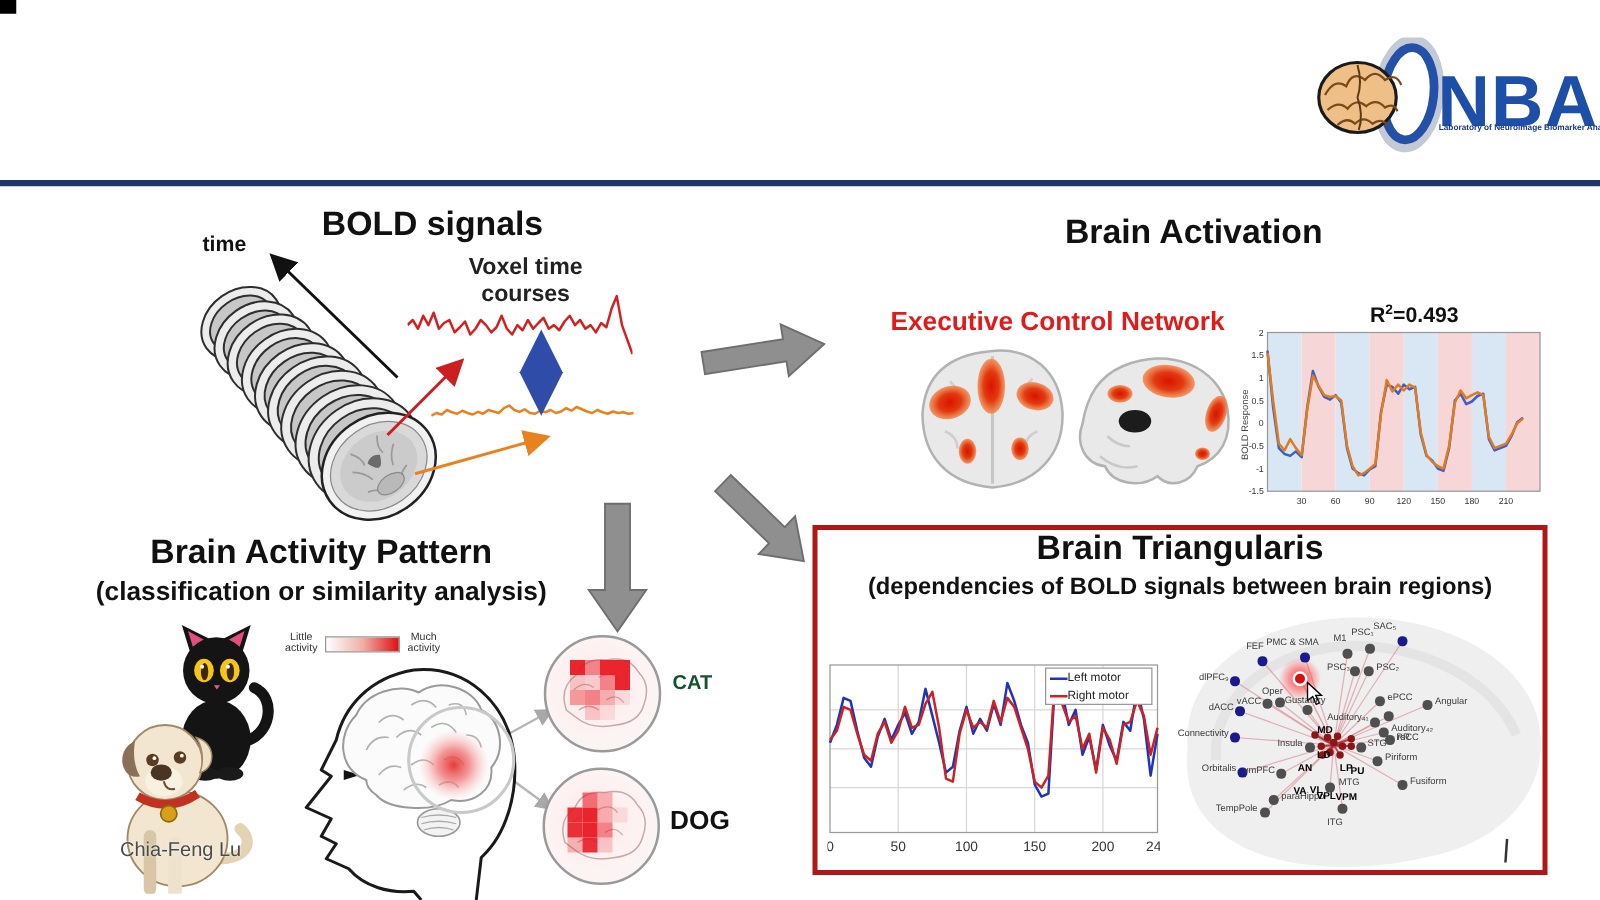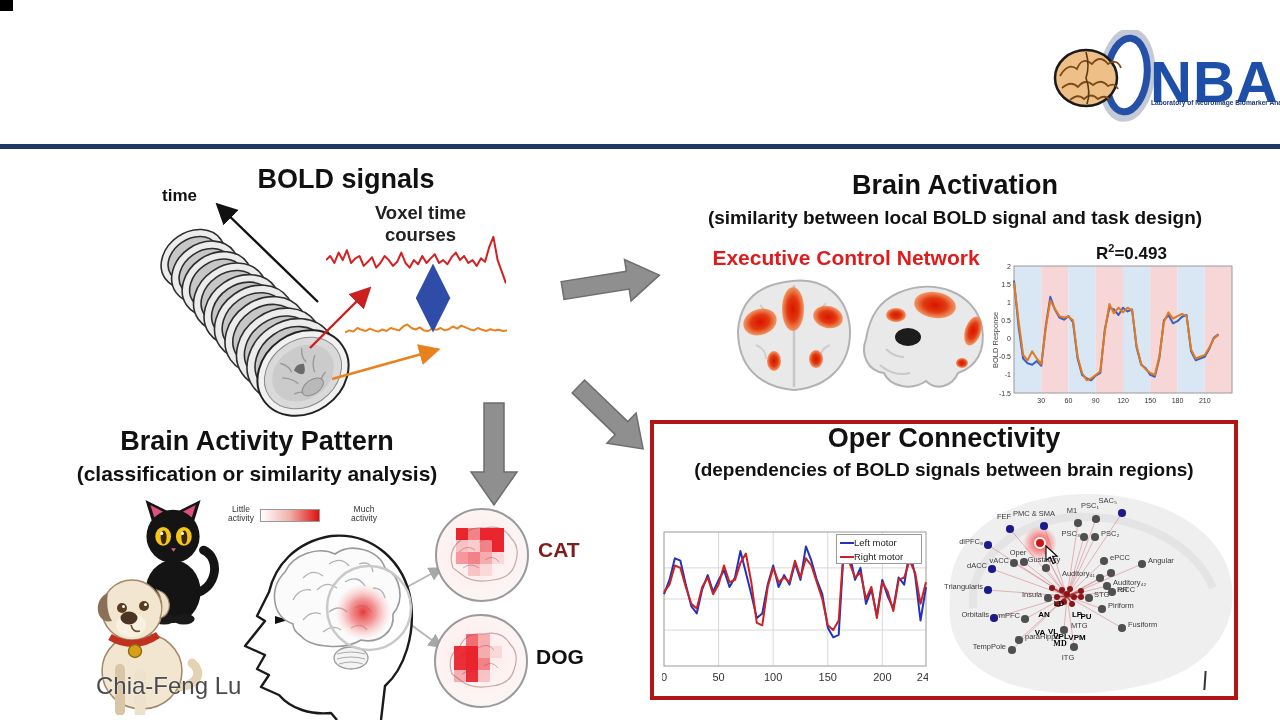--- a/index.html
+++ b/index.html
@@ -17,21 +17,21 @@
   .tickx{fill:#333;}
   #legend{left:836px;top:534px;width:86px;height:30px;border:1px solid #999;background:#fff;
           font-size:9.5px;color:#222;line-height:14px;padding:1px 3px;box-sizing:border-box;}
   .leg-row{display:flex;align-items:center;gap:0;white-space:nowrap;}
   .leg-swatch{display:inline-block;width:14px;height:2px;}
   #nba-text{left:1150px;top:48px;font-size:58px;font-weight:bold;color:#1d4fa8;letter-spacing:1px;}
   #nba-sub{left:1151px;top:99px;font-size:6.6px;font-weight:bold;color:#1a3a7a;white-space:nowrap;}
   .cb-label{font-size:8.5px;color:#333;text-align:center;line-height:1.1;white-space:pre-line;}
   #colorbar{left:260px;top:509px;width:58px;height:11px;border:1px solid #999;
             background:linear-gradient(to right,#ffffff,#f0b0a8,#e01010);}
-  #credit{left:96px;top:672px;font-size:24px;color:#4a4a4a;text-shadow:0 0 2px #fff;}
+  #credit{left:96px;top:672px;font-size:16px;color:#4a4a4a;text-shadow:0 0 2px #fff;}
   .circ{border-radius:50%;border:2.5px solid #9a9a9a;
         background:radial-gradient(circle at 45% 45%, #fde8e8 0%, #fdf3f3 55%, #f7f7f7 100%);}
   #connect-box{left:650px;top:420px;width:588px;height:280px;border:4px solid #b01616;background:#fff;box-sizing:border-box;}
   #caret{left:1204px;top:671px;width:1.5px;height:19px;background:#333;transform:rotate(4deg);}
   #ylabel-bold{left:991px;top:368px;font-size:7.5px;color:#444;transform:rotate(-90deg);transform-origin:0 0;white-space:nowrap;}
   #r2{left:1096px;top:242px;font-size:17px;font-weight:bold;color:#111;}
   #r2 sup{font-size:11px;}
 </style>
 </head>
 <body>
@@ -94,21 +94,20 @@
   </svg>
 
   <svg class="abs" style="left:326px;top:230px;" width="180" height="66">
       <polyline points="0.0,30.1 4.2,26.0 8.4,33.0 12.6,22.6 16.7,30.1 20.9,20.2 25.1,33.0 29.3,28.4 33.5,26.0 37.7,35.9 41.9,31.8 46.0,27.2 50.2,37.6 54.4,33.0 58.6,26.0 62.8,30.1 67.0,35.9 71.2,31.8 75.3,22.6 79.5,33.0 83.7,37.6 87.9,30.1 92.1,34.2 96.3,26.0 100.5,33.0 104.7,28.4 108.8,24.3 113.0,33.0 117.2,30.1 121.4,34.2 125.6,27.2 129.8,22.6 134.0,30.1 138.1,26.0 142.3,33.0 146.5,30.1 150.7,35.9 154.9,28.4 159.1,31.8 163.3,16.8 167.4,6.9 171.6,30.1 175.8,41.7 180.0,53.3" fill="none" stroke="#d42020" stroke-width="2" stroke-linejoin="round"></polyline>
     </svg>
   <svg class="abs" style="left:345px;top:310px;" width="162" height="36">
       <polyline points="0.0,22.5 4.2,20.4 8.3,21.6 12.5,18.0 16.6,19.8 20.8,21.0 24.9,18.6 29.1,20.4 33.2,21.6 37.4,19.5 41.5,21.0 45.7,18.0 49.8,19.2 54.0,20.4 58.2,16.5 62.3,14.4 66.5,18.0 70.6,19.5 74.8,17.4 78.9,20.4 83.1,21.0 87.2,18.6 91.4,19.8 95.5,18.0 99.7,20.4 103.8,19.2 108.0,16.5 112.2,18.6 116.3,15.6 120.5,17.4 124.6,19.2 128.8,20.4 132.9,18.0 137.1,19.8 141.2,21.0 145.4,19.2 149.5,20.4 153.7,19.8 157.8,21.0 162.0,20.4" fill="none" stroke="#e8821e" stroke-width="2" stroke-linejoin="round"></polyline>
     </svg>
 
   <div class="abs hd" style="left:755px;top:170px;width:400px;font-size:27px;">Brain Activation</div>
-  <div class="abs sub" style="left:655px;top:207px;width:600px;font-size:19px;">(similarity between local BOLD signal and task design)</div>
   <div class="abs" style="left:646px;top:246px;width:400px;font-size:21px;font-weight:bold;color:#e01b1b;text-align:center;">Executive Control Network</div>
 
   <svg class="abs" style="left:730px;top:275px;" width="260" height="122" viewBox="0 0 260 122">
     <defs>
       <radialGradient id="act" cx="50%" cy="50%" r="50%">
         <stop offset="0%" stop-color="#d81400"></stop>
           <stop offset="55%" stop-color="#e23a10"></stop>
           <stop offset="100%" stop-color="#f28a50" stop-opacity="0.85"></stop>
       </radialGradient>
     </defs>
@@ -198,21 +197,21 @@
     <line x1="398" y1="592" x2="440" y2="569" stroke="#b5b5b5" stroke-width="1.8" marker-end="url(#ah-g)"></line>
     <line x1="399" y1="616" x2="440" y2="646" stroke="#b5b5b5" stroke-width="1.8" marker-end="url(#ah-g)"></line>
   </svg>
 
   <div class="abs hd" style="left:57px;top:426px;width:400px;font-size:27px;">Brain Activity Pattern</div>
   <div class="abs sub" style="left:57px;top:462px;width:400px;font-size:21px;">(classification or similarity analysis)</div>
 
   <div class="abs cb-label" style="left:222px;top:505px;width:38px;">Little
 activity</div>
   <div id="colorbar" class="abs"></div>
-  <div class="abs cb-label" style="left:320px;top:505px;width:38px;padding-left:25px;">Much
+  <div class="abs cb-label" style="left:320px;top:505px;width:38px;">Much
 activity</div>
 
   <svg class="abs" style="left:128px;top:497px;" width="92" height="128" viewBox="0 0 92 130">
     <path d="M66,98 C90,94 94,62 76,54" stroke="#141414" stroke-width="9" fill="none" stroke-linecap="round"></path>
     <ellipse cx="45" cy="96" rx="28" ry="32" fill="#141414"></ellipse>
     <path d="M24,26 L17,3 L41,15 Z" fill="#141414"></path>
       <path d="M26,21 L22,8 L35,15 Z" fill="#e0507a"></path>
     <path d="M66,26 L73,3 L49,15 Z" fill="#141414"></path>
       <path d="M64,21 L68,8 L55,15 Z" fill="#e0507a"></path>
     <circle cx="45" cy="40" r="27" fill="#141414"></circle>
@@ -270,25 +269,25 @@
   <div class="abs circ" style="left:435px;top:508px;width:90px;height:90px;"></div>
   <svg class="abs" style="left:439px;top:512px;" width="82" height="82" viewBox="0 0 82 82">
     <path d="M14,56 q-6,-18 8,-28 q6,-14 24,-12 q18,-4 26,10 q10,10 4,26 q-4,14 -22,16 q-20,4 -32,-6 z" fill="none" stroke="#c9a8a8" stroke-width="1.2"></path>
     <path d="M20,40 q8,-8 16,-2 M40,30 q10,-6 16,2 M24,56 q8,-6 16,0 M46,48 q8,-6 14,2" fill="none" stroke="#caa" stroke-width="1"></path>
   </svg>
   <div class="abs circ" style="left:434px;top:614px;width:90px;height:90px;"></div>
   <svg class="abs" style="left:438px;top:618px;" width="82" height="82" viewBox="0 0 82 82">
     <path d="M14,56 q-6,-18 8,-28 q6,-14 24,-12 q18,-4 26,10 q10,10 4,26 q-4,14 -22,16 q-20,4 -32,-6 z" fill="none" stroke="#c9a8a8" stroke-width="1.2"></path>
     <path d="M20,40 q8,-8 16,-2 M40,30 q10,-6 16,2 M24,56 q8,-6 16,0 M46,48 q8,-6 14,2" fill="none" stroke="#caa" stroke-width="1"></path>
   </svg>
-  <div class="abs" style="left:538px;top:538px;font-size:21px;font-weight:bold;color:#7f1d1d;">CAT</div>
+  <div class="abs" style="left:538px;top:538px;font-size:16px;font-weight:bold;color:#14532d;">CAT</div>
   <div class="abs" style="left:536px;top:645px;font-size:21px;font-weight:bold;color:#111;">DOG</div>
 
   <div id="connect-box" class="abs"></div>
-  <div class="abs hd" style="left:744px;top:423px;width:400px;font-size:27px;">Oper Connectivity</div>
+  <div class="abs hd" style="left:744px;top:423px;width:400px;font-size:27px;">Brain Triangularis</div>
   <div class="abs sub" style="left:664px;top:459px;width:560px;font-size:19px;">(dependencies of BOLD signals between brain regions)</div>
 
   <svg class="abs" style="left:662px;top:529px;" width="266" height="156">
       <line x1="56.583333333333336" y1="3" x2="56.583333333333336" y2="137" stroke="#d8d8d8" stroke-width="1"></line>
       <line x1="111.16666666666667" y1="3" x2="111.16666666666667" y2="137" stroke="#d8d8d8" stroke-width="1"></line>
       <line x1="165.75" y1="3" x2="165.75" y2="137" stroke="#d8d8d8" stroke-width="1"></line>
       <line x1="220.33333333333334" y1="3" x2="220.33333333333334" y2="137" stroke="#d8d8d8" stroke-width="1"></line>
       <line x1="2" y1="101.10714285714285" x2="264" y2="101.10714285714285" stroke="#d8d8d8" stroke-width="1"></line>
       <line x1="2" y1="70" x2="264" y2="70" stroke="#d8d8d8" stroke-width="1"></line>
       <line x1="2" y1="38.89285714285714" x2="264" y2="38.89285714285714" stroke="#d8d8d8" stroke-width="1"></line>
@@ -399,21 +398,21 @@
     <div class="net-label" style="left: 1148px; top: 557px;">Angular</div>
     <div class="net-node" style="left: 1107.25px; top: 569.25px; width: 7.5px; height: 7.5px; background: rgb(79, 79, 79);"></div>
     <div class="net-label" style="left: 1117px; top: 566px; margin-top: 20px;">RR</div>
     <div class="net-node" style="left: 1096.25px; top: 574.25px; width: 7.5px; height: 7.5px; background: rgb(79, 79, 79);"></div>
     <div class="net-label" style="left: 1095px; top: 570px; transform: translateX(-100%);">Auditory₄₁</div>
     <div class="net-node" style="left: 1103.25px; top: 582.25px; width: 7.5px; height: 7.5px; background: rgb(79, 79, 79);"></div>
     <div class="net-label" style="left: 1113px; top: 579px;">Auditory₄₂</div>
     <div class="net-node" style="left: 1108.25px; top: 588.25px; width: 7.5px; height: 7.5px; background: rgb(79, 79, 79);"></div>
     <div class="net-label" style="left: 1118px; top: 586px;">rsCC</div>
     <div class="net-node" style="left: 984.25px; top: 586.25px; width: 7.5px; height: 7.5px; background: rgb(26, 26, 140);"></div>
-    <div class="net-label" style="left: 983px; top: 583px; transform: translateX(-100%);">Triangularis</div>
+    <div class="net-label" style="left: 983px; top: 583px; transform: translateX(-100%);">Connectivity</div>
     <div class="net-node" style="left: 1085.25px; top: 594.25px; width: 7.5px; height: 7.5px; background: rgb(79, 79, 79);"></div>
     <div class="net-label" style="left: 1094px; top: 591px;">STG</div>
     <div class="net-node" style="left: 1044.25px; top: 594.25px; width: 7.5px; height: 7.5px; background: rgb(79, 79, 79);"></div>
     <div class="net-label" style="left: 1042px; top: 591px; transform: translateX(-100%);">Insula</div>
     <div class="net-node" style="left: 990.25px; top: 614.25px; width: 7.5px; height: 7.5px; background: rgb(26, 26, 140);"></div>
     <div class="net-label" style="left: 989px; top: 611px; transform: translateX(-100%);">Orbitalis</div>
     <div class="net-node" style="left: 1021.25px; top: 615.25px; width: 7.5px; height: 7.5px; background: rgb(79, 79, 79);"></div>
     <div class="net-label" style="left: 1020px; top: 612px; transform: translateX(-100%);">vmPFC</div>
     <div class="net-node" style="left: 1098.25px; top: 605.25px; width: 7.5px; height: 7.5px; background: rgb(79, 79, 79);"></div>
     <div class="net-label" style="left: 1108px; top: 602px;">Piriform</div>
@@ -433,21 +432,21 @@
     <div class="net-node" style="left: 1078px; top: 588px; width: 6px; height: 6px; background: rgb(140, 22, 22);"></div>
     <div class="net-node" style="left: 1064px; top: 591px; width: 6px; height: 6px; background: rgb(140, 22, 22);"></div>
     <div class="net-node" style="left: 1054px; top: 594px; width: 6px; height: 6px; background: rgb(140, 22, 22);"></div>
     <div class="net-node" style="left: 1071px; top: 594px; width: 6px; height: 6px; background: rgb(140, 22, 22);"></div>
     <div class="net-node" style="left: 1078px; top: 594px; width: 6px; height: 6px; background: rgb(140, 22, 22);"></div>
     <div class="net-node" style="left: 1061px; top: 599px; width: 6px; height: 6px; background: rgb(140, 22, 22);"></div>
     <div class="net-node" style="left: 1069px; top: 601px; width: 6px; height: 6px; background: rgb(140, 22, 22);"></div>
     <div class="net-node" style="left: 1055px; top: 601px; width: 6px; height: 6px; background: rgb(140, 22, 22);"></div>
     <div class="net-label bold" style="left: 1059px; top: 572px; transform: translateX(-50%);">LD</div>
     <div class="net-label bold" style="left: 1044px; top: 583px; transform: translateX(-50%);">AN</div>
-    <div class="net-label bold" style="left: 1060px; top: 612px; transform: translateX(-50%); font-family: Liberation Serif, serif;">MD</div>
+    <div class="net-label bold" style="left: 1060px; top: 552px; transform: translateX(-50%);">MD</div>
     <div class="net-label bold" style="left: 1077px; top: 583px; transform: translateX(-50%);">LP</div>
     <div class="net-label bold" style="left: 1086px; top: 585px; transform: translateX(-50%);">PU</div>
     <div class="net-label bold" style="left: 1040px; top: 601px; transform: translateX(-50%);">VA</div>
     <div class="net-label bold" style="left: 1053px; top: 600px; transform: translateX(-50%);">VL</div>
     <div class="net-label bold" style="left: 1061px; top: 605px; transform: translateX(-50%);">VPL</div>
     <div class="net-label bold" style="left: 1077px; top: 606px; transform: translateX(-50%);">VPM</div>
     <div style="position: absolute; left: 456px; top: 528px; width: 12px; height: 12px; background: rgba(232, 25, 35, 0.95);"></div>
     <div style="position: absolute; left: 468px; top: 528px; width: 12px; height: 12px; background: rgba(232, 25, 35, 0.5);"></div>
     <div style="position: absolute; left: 480px; top: 528px; width: 12px; height: 12px; background: rgba(232, 25, 35, 0.95);"></div>
     <div style="position: absolute; left: 492px; top: 528px; width: 12px; height: 12px; background: rgba(232, 25, 35, 0.95);"></div>

